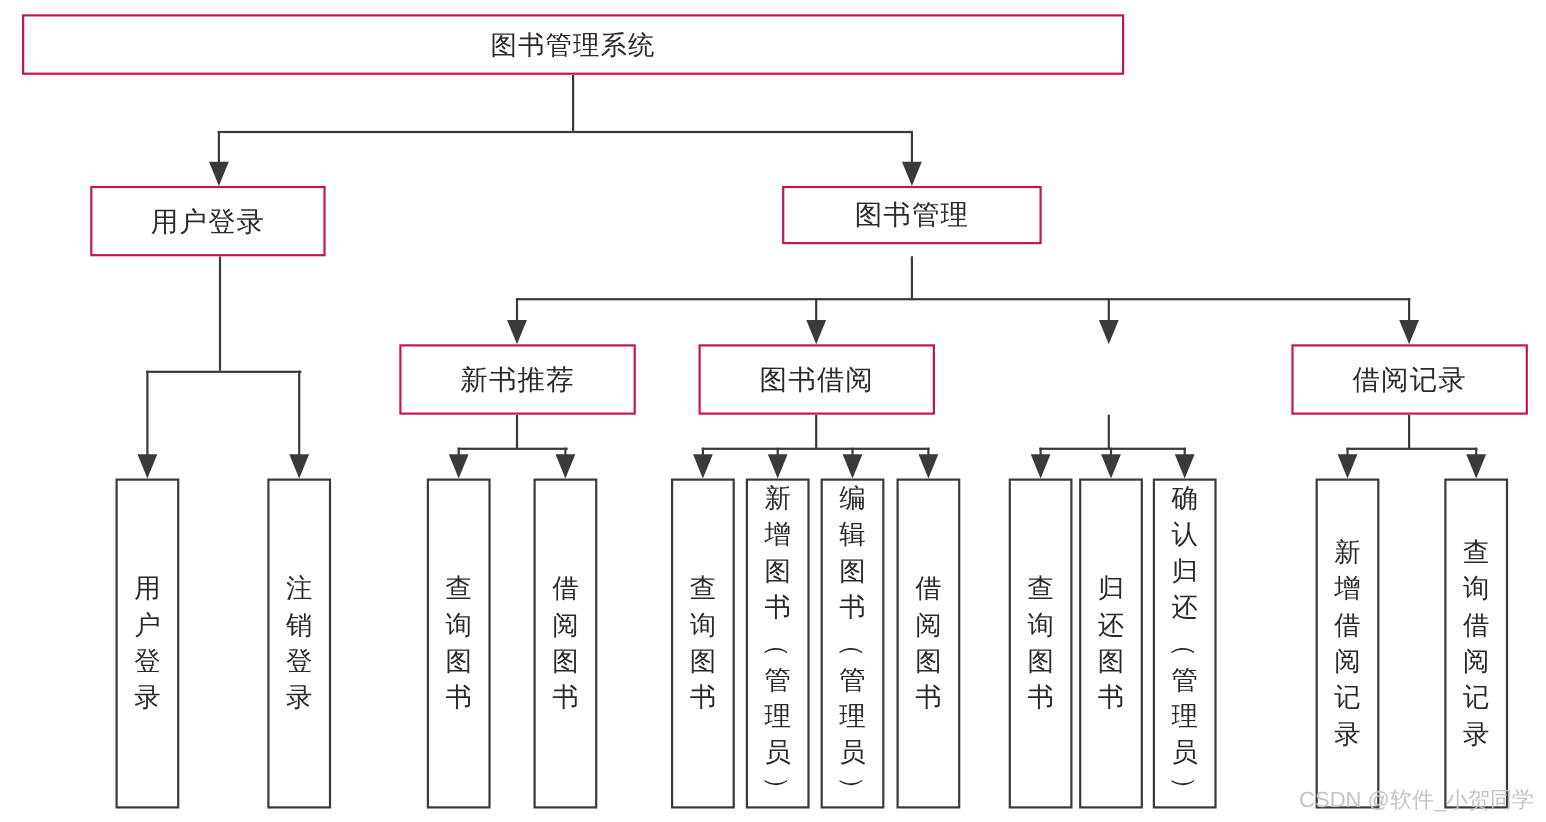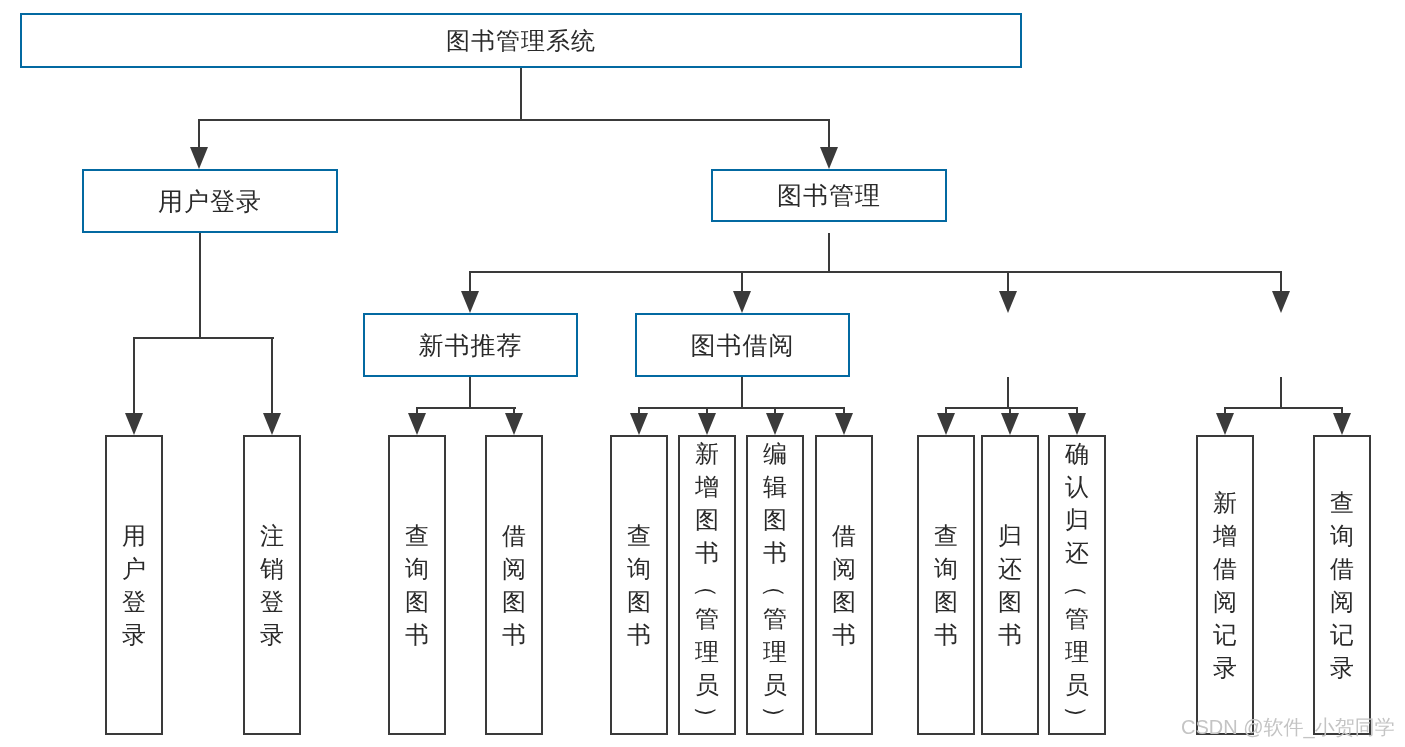--- a/index.html
+++ b/index.html
@@ -8,21 +8,21 @@
     width: 1405px;
     height: 747px;
     background: #ffffff;
     font-family: "Liberation Sans", sans-serif;
     overflow: hidden;
   }
   
   .node {
     position: absolute;
     box-sizing: border-box;
-    border: 2px solid #0369a1;
+    border: 2px solid #be185d;
     background: #ffffff;
     display: flex;
     align-items: center;
     justify-content: center;
     z-index: 1;
   }
   .node .lbl {
     font-size: 25px;
     color: #2a2a2a;
     letter-spacing: 1px;
@@ -83,37 +83,40 @@
 </style>
 </head>
 <body>
 
 <div class="canvas">
 
   <div class="node root" style="left:20px;top:13px;width:1002px;height:55px">
     <span class="lbl">图书管理系统</span>
   </div>
 
-  <div class="node" style="left:82px;top:169px;width:256px;height:64px">
+  <div class="node" style="left:82px;top:169px;width:214px;height:64px">
     <span class="lbl">用户登录</span>
   </div>
 
   <div class="node" style="left:711px;top:169px;width:236px;height:53px">
     <span class="lbl">图书管理</span>
   </div>
 
   <div class="node" style="left:363px;top:313px;width:215px;height:64px">
     <span class="lbl">新书推荐</span>
   </div>
 
   <div class="node" style="left:635px;top:313px;width:215px;height:64px">
     <span class="lbl">图书借阅</span>
   </div>
 
 
+  <div class="node" style="left:1174px;top:313px;width:215px;height:64px">
+    <span class="lbl">借阅记录</span>
+  </div>
 
   <div class="vnode" style="left:105px">
       <span class="vchar">用</span>
       <span class="vchar">户</span>
       <span class="vchar">登</span>
       <span class="vchar">录</span>
     </div>
   <div class="vnode" style="left:243px">
       <span class="vchar">注</span>
       <span class="vchar">销</span>

